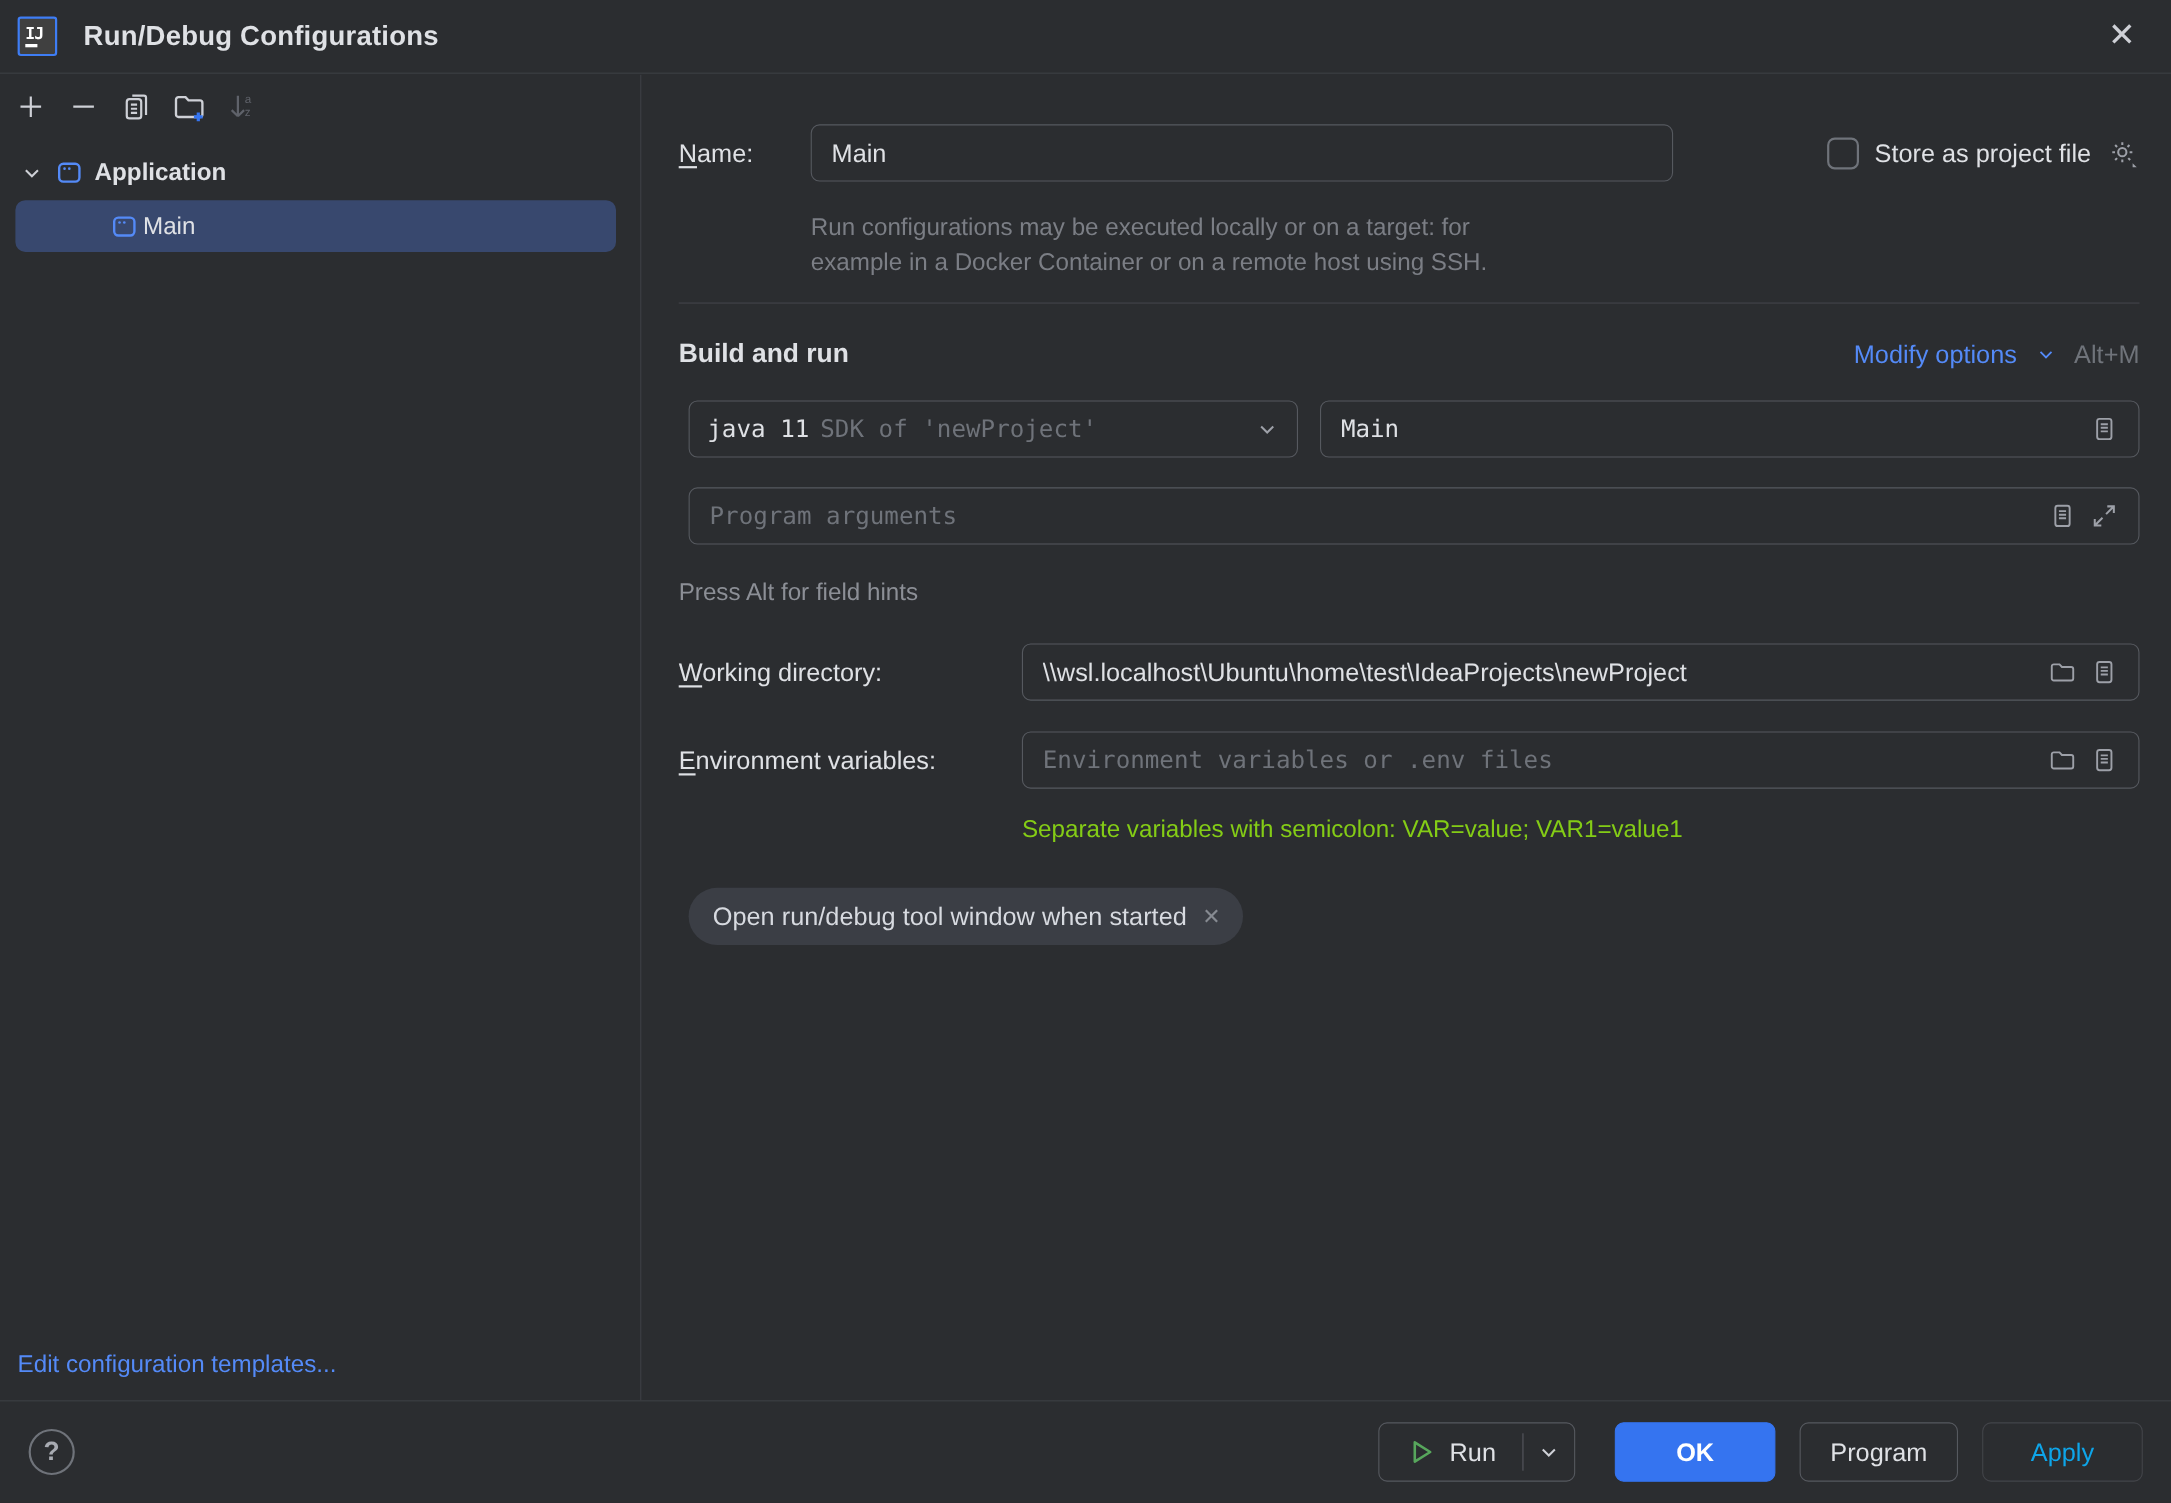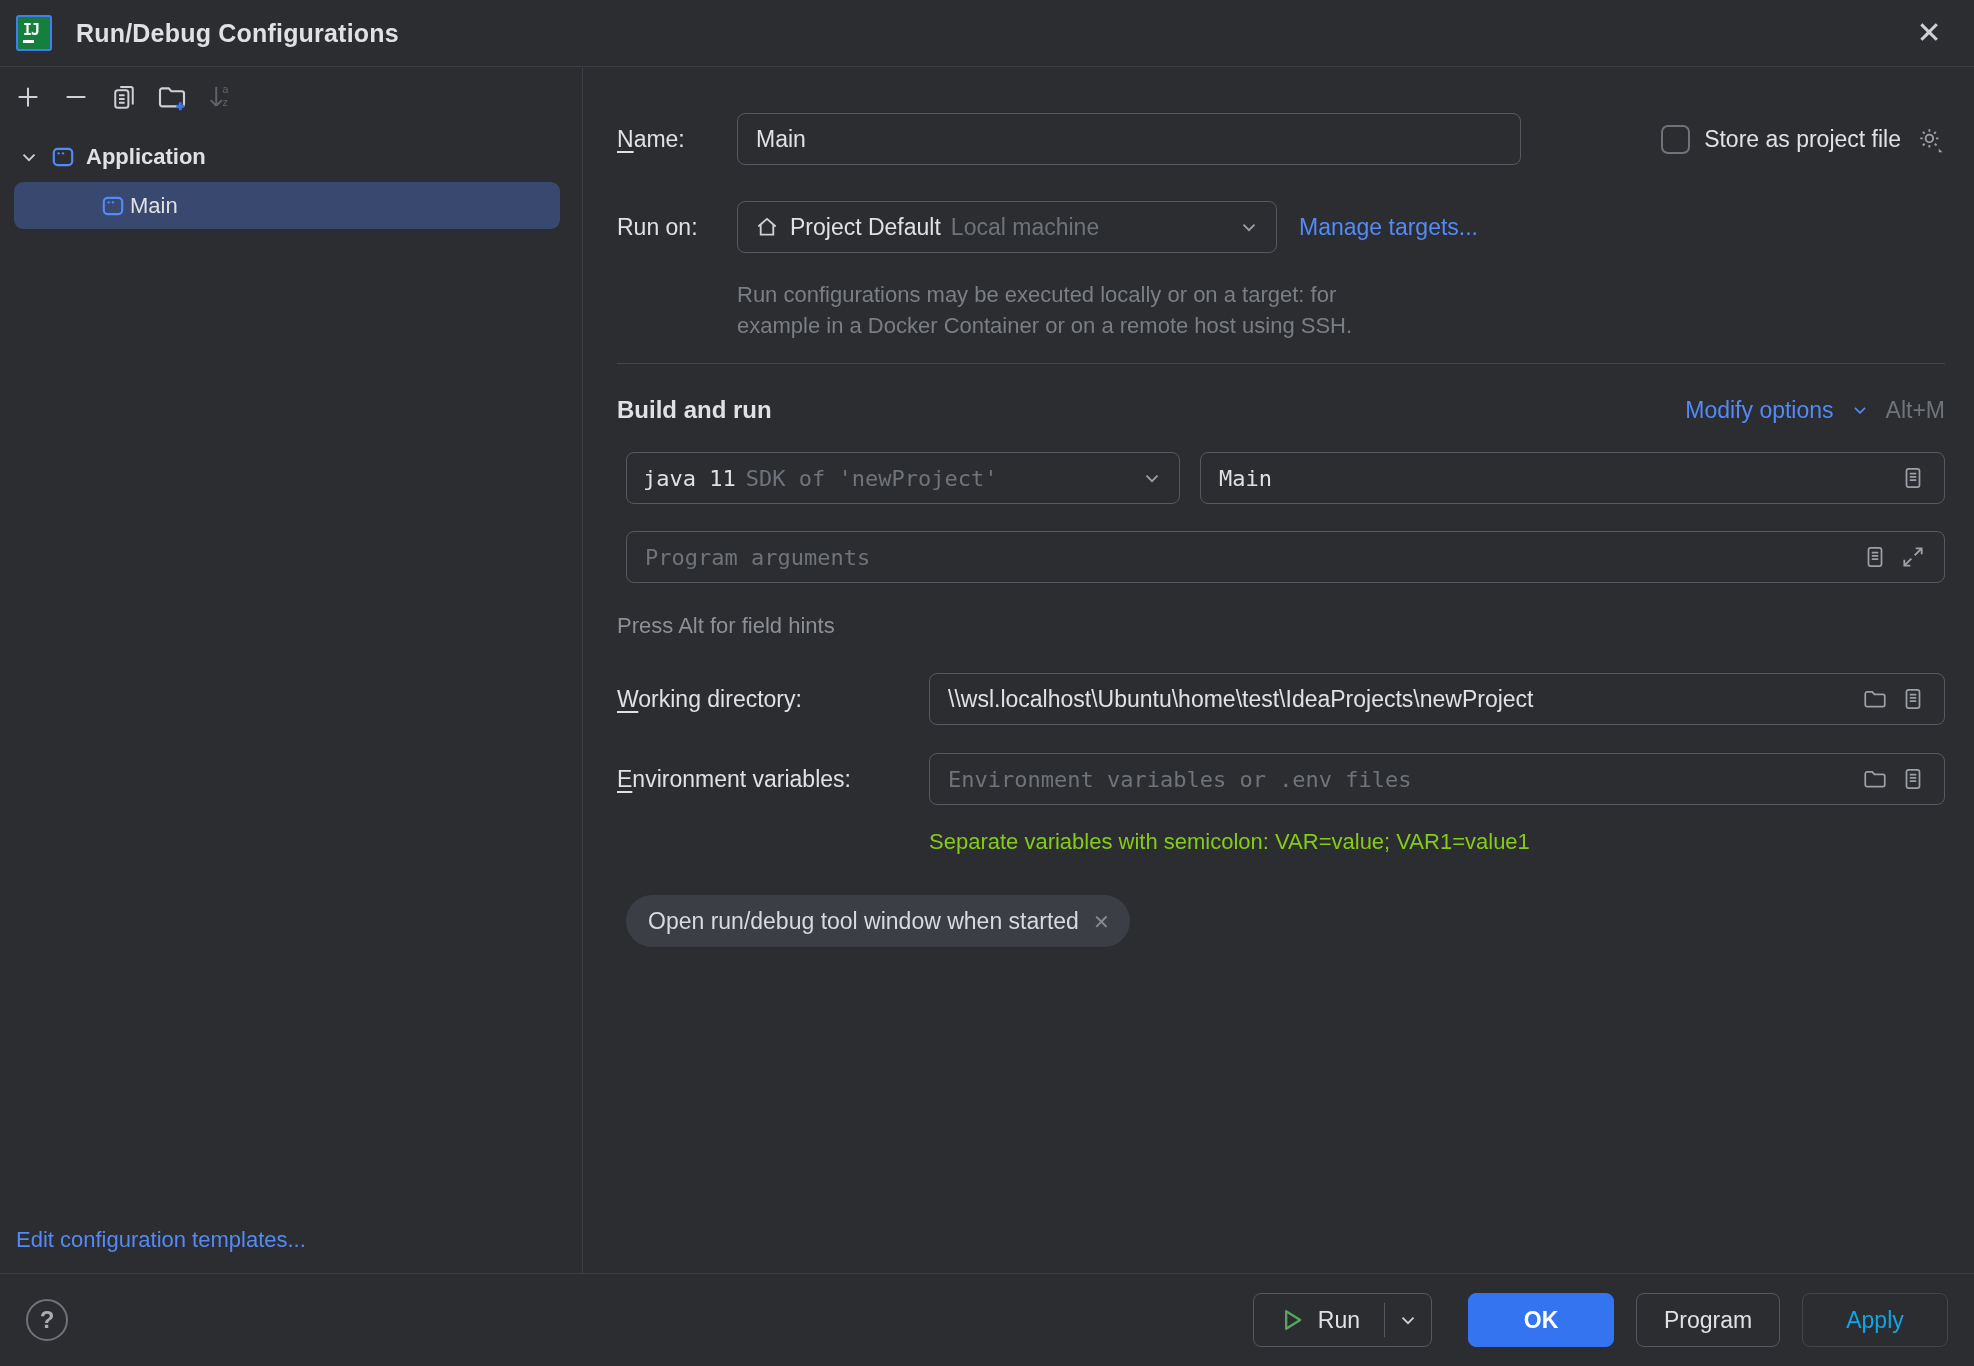--- a/index.html
+++ b/index.html
@@ -12,21 +12,21 @@
   }
   .window { position: relative; width: 1974px; height: 1366px; background: #2B2D30; }
 
   
   .titlebar {
     position: absolute; top: 0; left: 0; right: 0; height: 67px;
     display: flex; align-items: center; padding: 0 28px 0 16px;
     border-bottom: 1px solid #3E4045;
   }
   .app-icon {
-    width: 36px; height: 36px; background: #15803d;
+    width: 36px; height: 36px; background: #404040;
     border: 2px solid #3E7DF5; border-radius: 3px;
     display: flex; flex-direction: column; align-items: flex-start; justify-content: center;
     padding-left: 5px;
   }
   .app-icon .ij {
     font-family: "DejaVu Sans Mono", monospace; font-weight: bold;
     font-size: 15px; color: #FFFFFF; line-height: 14px; letter-spacing: -1px;
   }
   .app-icon .bar { width: 11px; height: 3px; background: #FFFFFF; margin-top: 3px; }
   .titlebar h1 { font-size: 25px; font-weight: 600; margin-left: 24px; letter-spacing: 0.2px; }
@@ -255,35 +255,20 @@
         <div class="checkbox"></div>
         <span class="store-label">Store as project file</span>
         <svg width="30" height="30" viewBox="0 0 24 24" fill="none" stroke="#9DA0A8" stroke-width="1.5">
             <circle cx="11.5" cy="11.5" r="3"></circle>
             <path d="M11.5 4.2v2M11.5 16.8v2M4.2 11.5h2M16.8 11.5h2M6.3 6.3l1.4 1.4M15.8 15.8l1.4 1.4M16.7 6.3l-1.4 1.4M7.7 15.8l-1.4 1.4"></path>
             <path d="M19 19.5l3 3h-3z" fill="#9DA0A8" stroke="none"></path>
           </svg>
       </div>
     </div>
 
-    <div class="row row-runon">
-      <label class="form-label">Run on:</label>
-      <div class="dropdown target-dropdown">
-        <svg width="26" height="26" viewBox="0 0 24 24" fill="none" stroke="#CED0D6" stroke-width="1.7">
-            <path d="M4 11.5L12 4.5l8 7"></path>
-            <path d="M6.2 9.8V19h11.6V9.8"></path>
-          </svg>
-        <span class="dd-value">Project Default</span>
-        <span class="dd-suffix">Local machine</span>
-        <svg class="dd-chevron" width="22" height="22" viewBox="0 0 24 24" fill="none" stroke="#9DA0A8" stroke-width="2">
-            <path d="M6 9.5l6 6 6-6"></path>
-          </svg>
-      </div>
-      <a class="link manage-link">Manage targets...</a>
-    </div>
 
     <div class="runon-hint">
       <div>Run configurations may be executed locally or on a target: for</div>
       <div>example in a Docker Container or on a remote host using SSH.</div>
     </div>
 
     <div class="content-divider"></div>
 
     <div class="section-head">
       <span class="section-title">Build and run</span>

